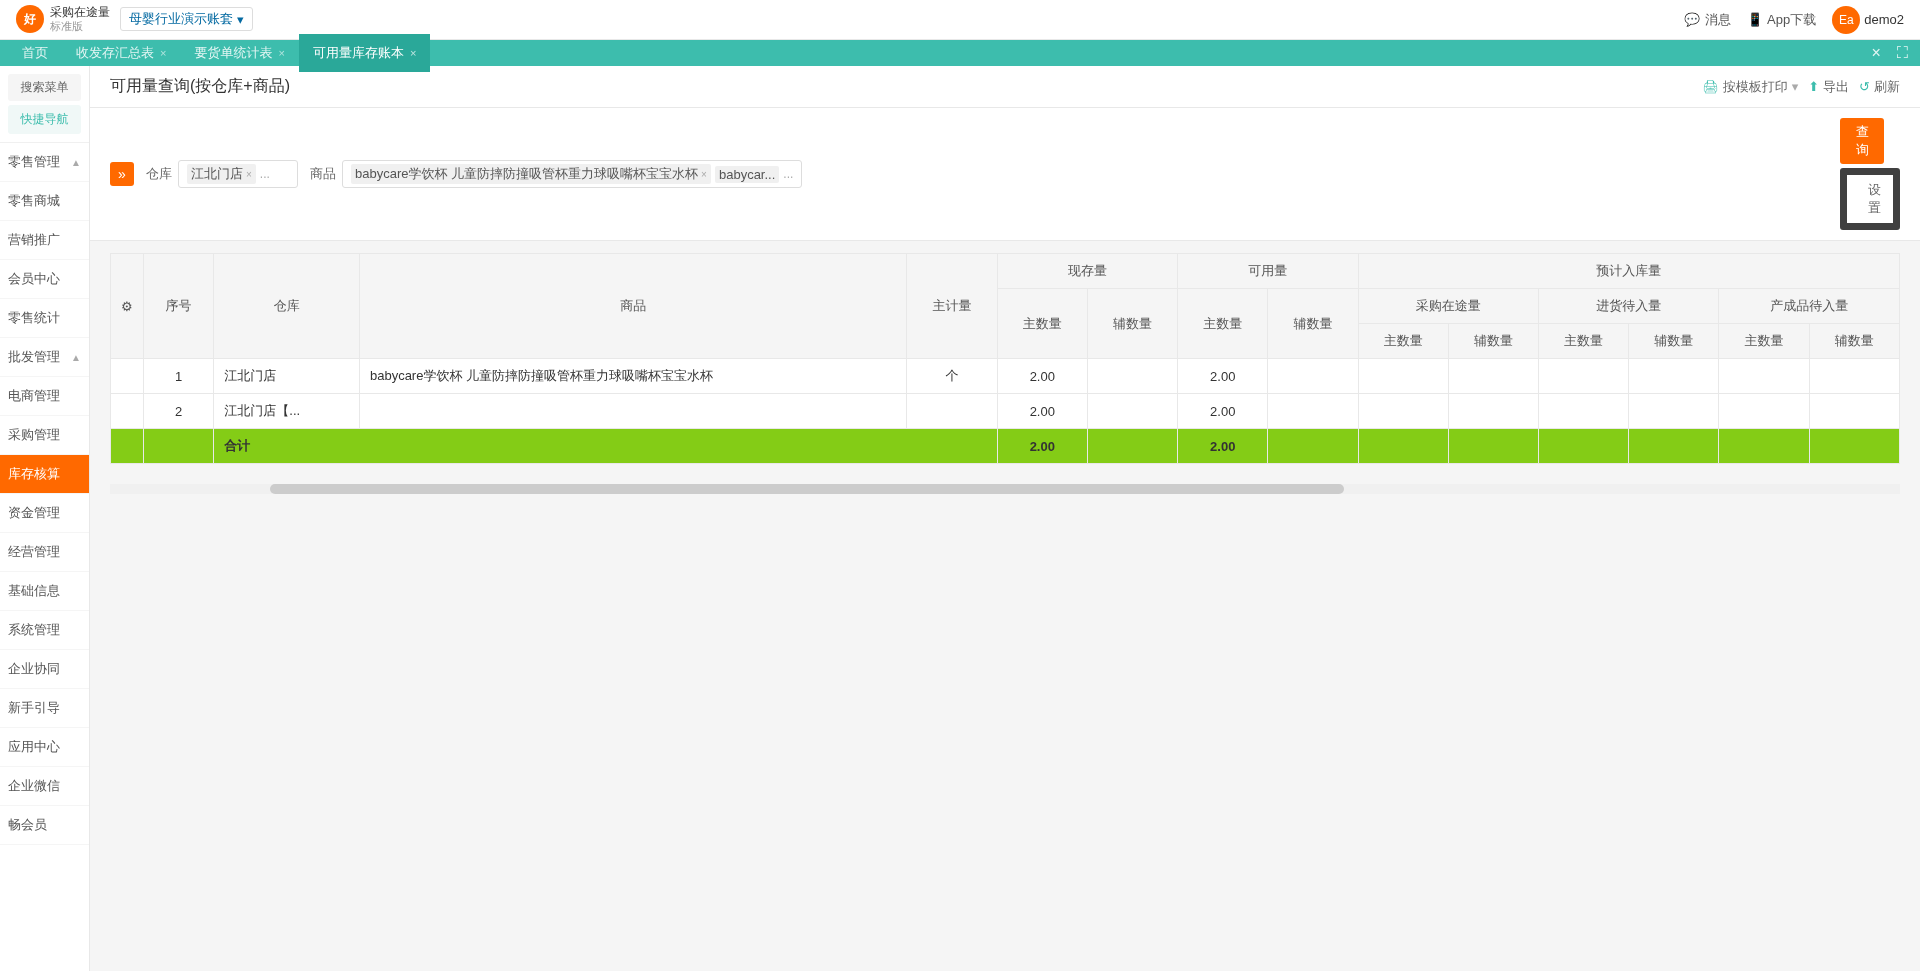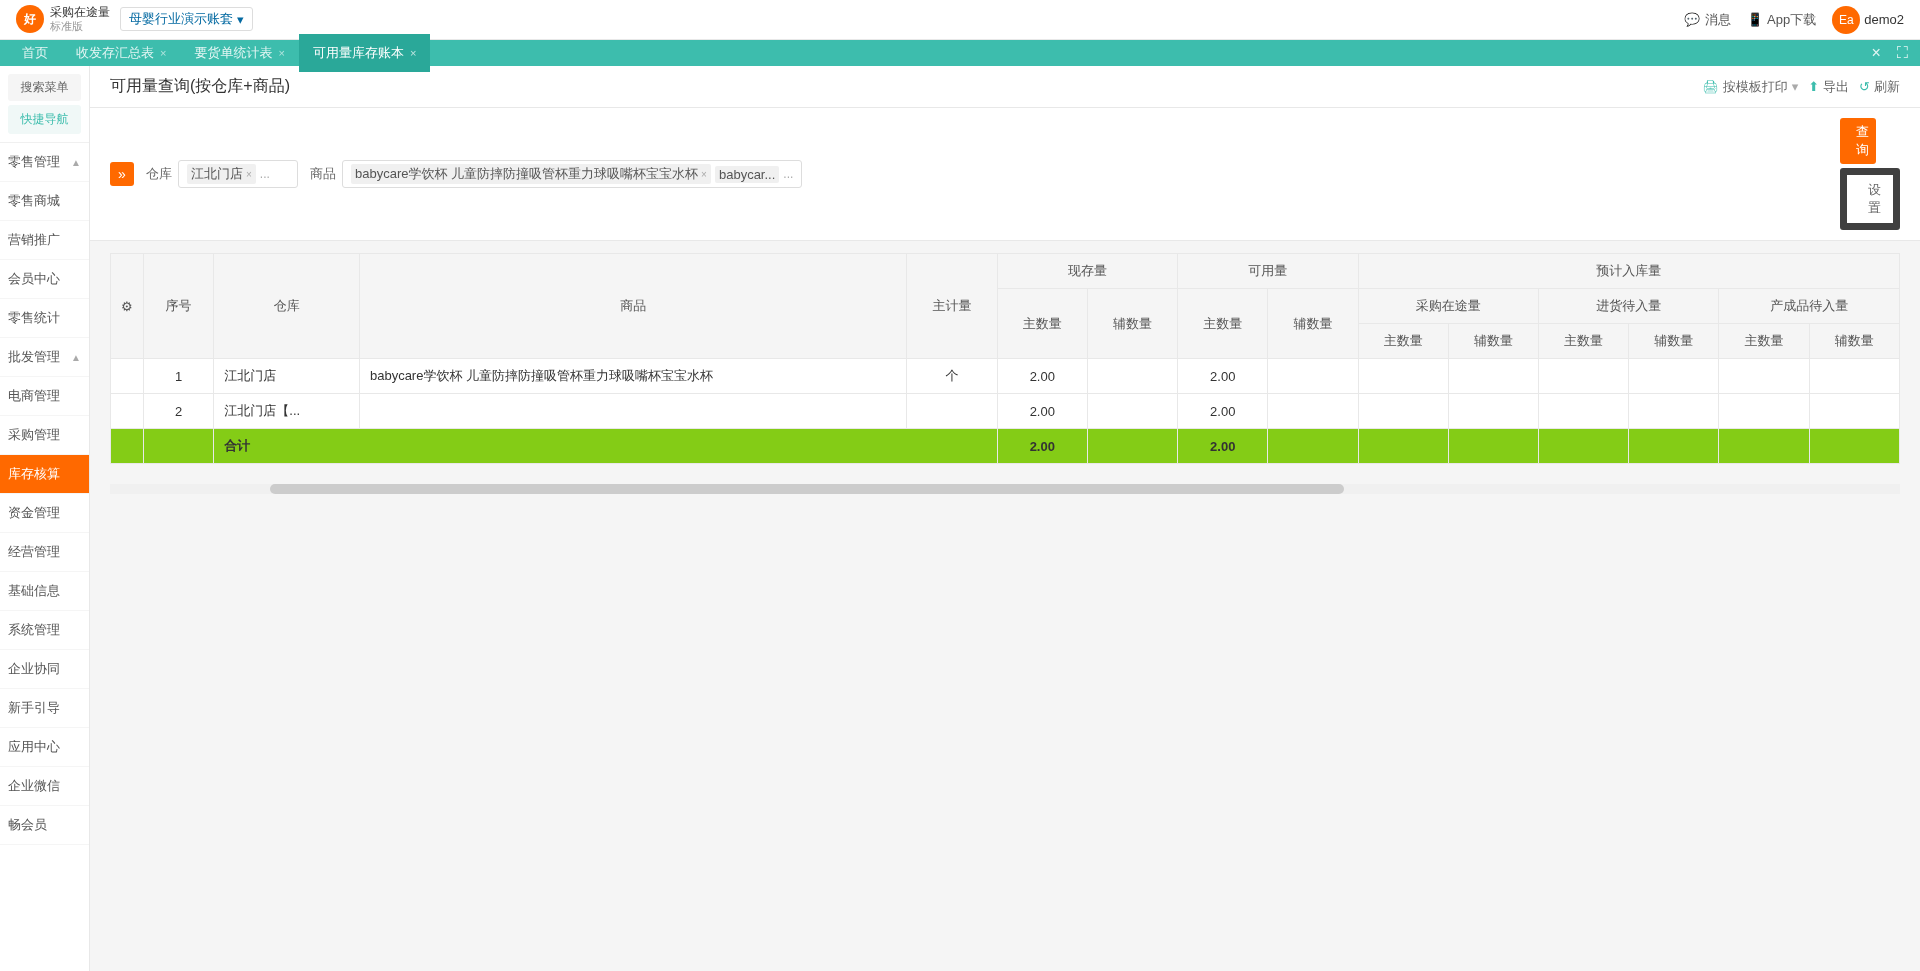--- a/index.html
+++ b/index.html
@@ -98,21 +98,21 @@
     .filter-tag {
       display: inline-flex; align-items: center; gap: 3px;
       background: #f0f0f0; border-radius: 2px; padding: 1px 4px;
       font-size: 12px; color: #555;
     }
     .filter-tag .x { cursor: pointer; color: #aaa; font-size: 10px; }
     .filter-dots { color: #aaa; font-size: 12px; }
     .filter-actions { margin-left: auto; display: flex; flex-direction: column; gap: 4px; }
     .query-btn {
       background: #ff6900; color: #fff; border: none; border-radius: 3px;
-      padding: 5px 16px; cursor: pointer; font-size: 13px; width: 36px;
+      padding: 5px 16px; cursor: pointer; font-size: 13px; width: 44px;
     }
     .settings-btn {
       background: #fff; color: #666; border: 7px solid #404040; border-radius: 3px;
       padding: 6px 12px; cursor: pointer; font-size: 13px; width: 60px; text-align: right;
     }
 
     
     .table-area { flex: 1; overflow: auto; padding: 12px 20px; background: #f5f5f5; }
     .data-table { width: 100%; border-collapse: collapse; background: #fff; }
     .data-table th, .data-table td {

